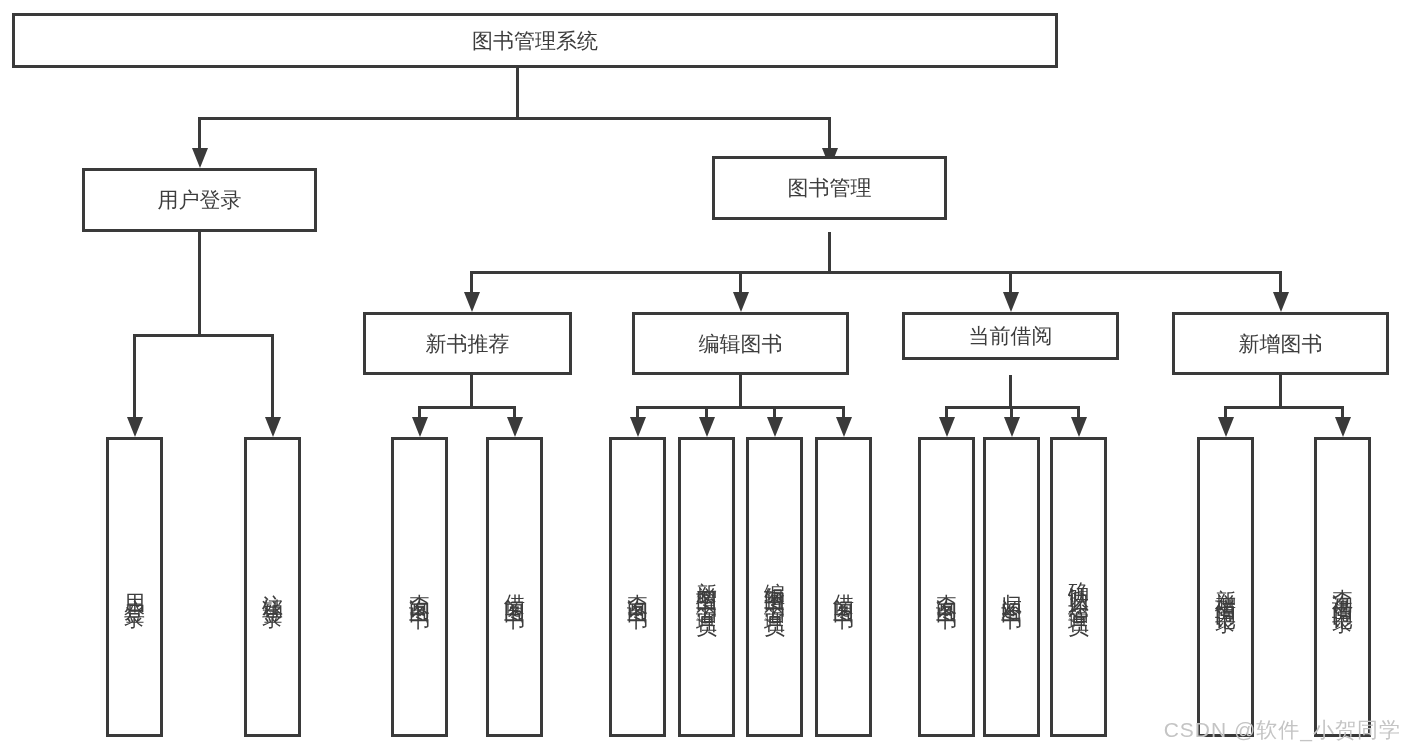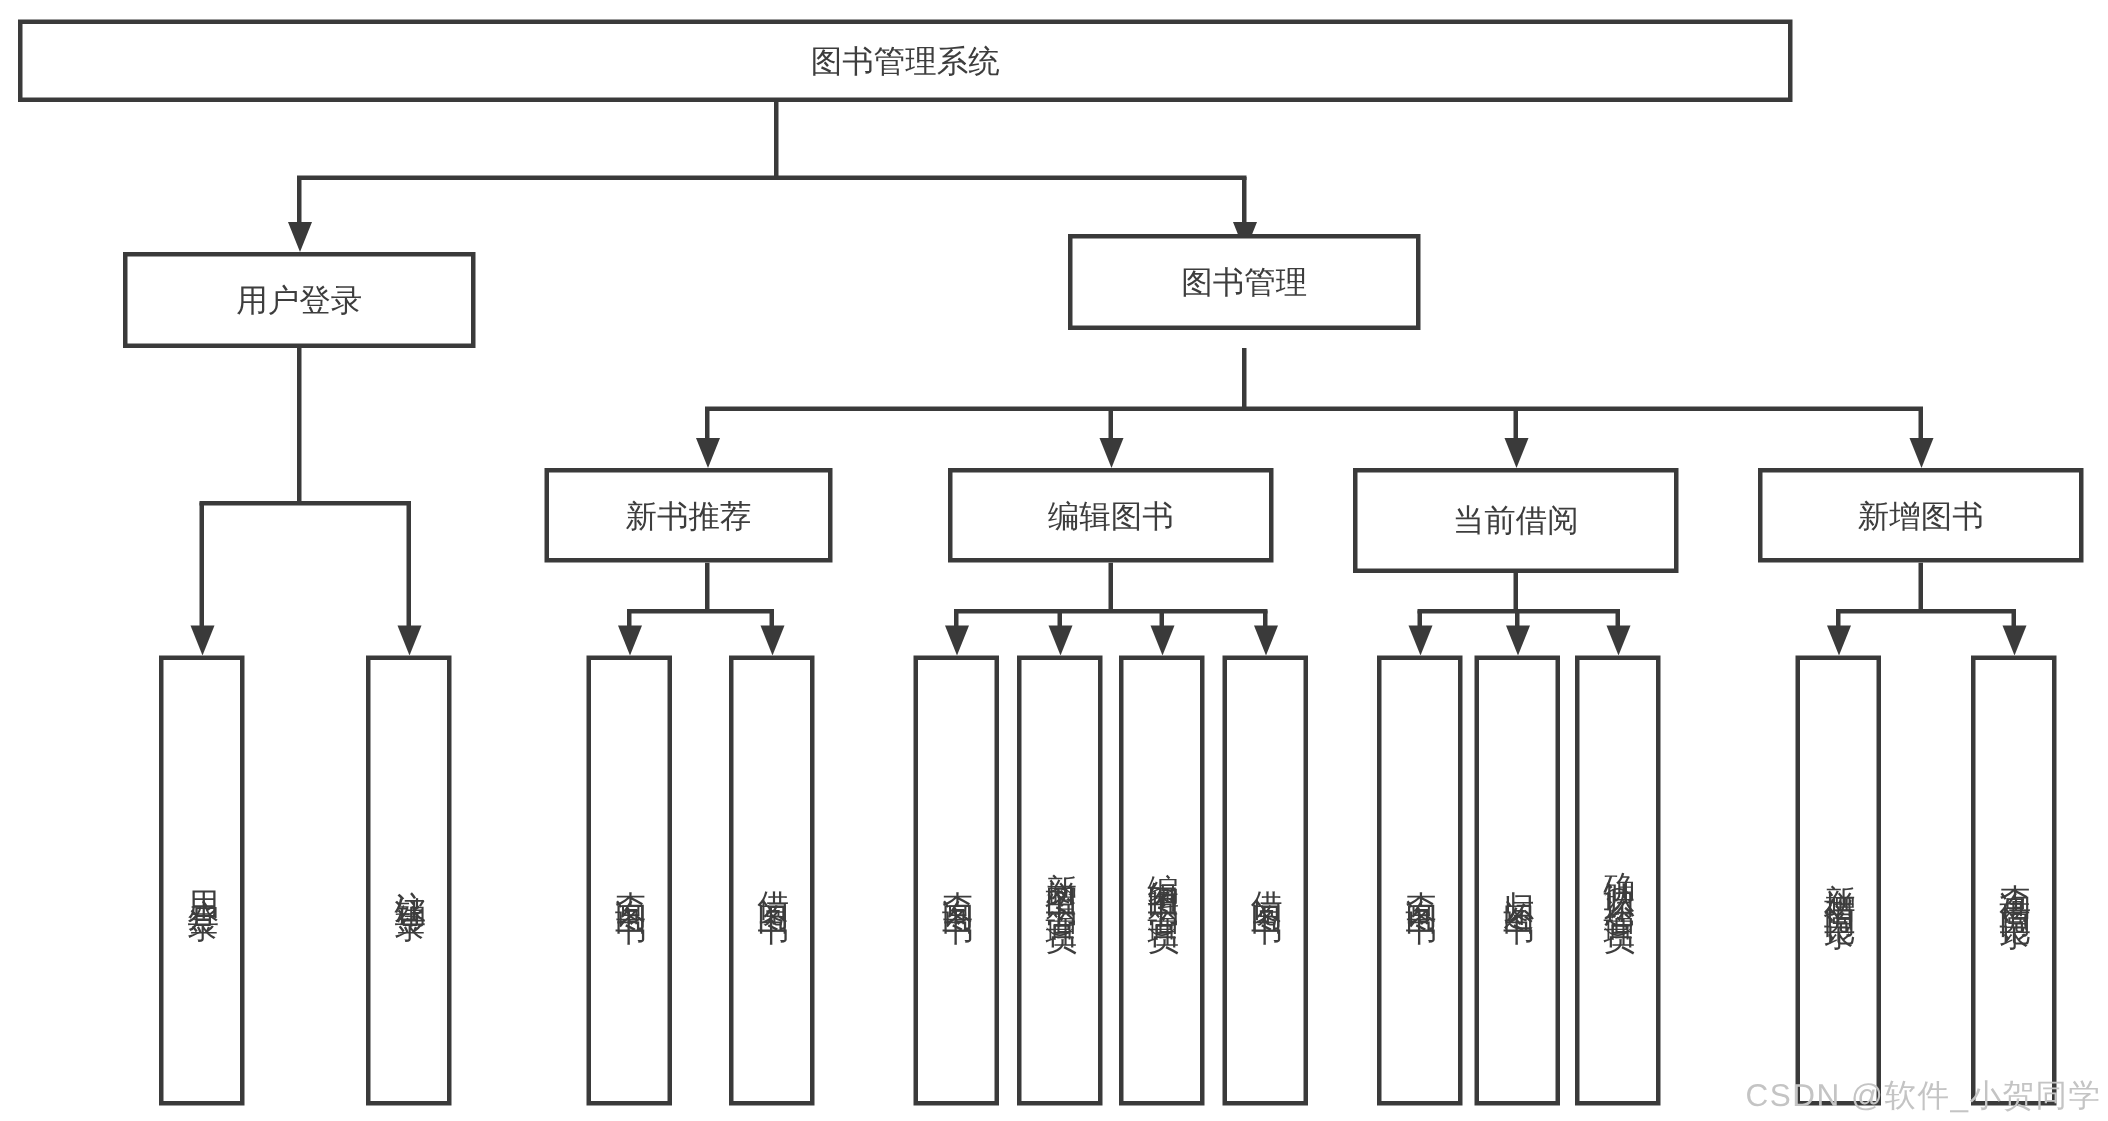--- a/index.html
+++ b/index.html
@@ -102,38 +102,38 @@
     <div class="vline" style="left: 1077px; top: 407px; width: 3px; height: 16px;"></div>
     <div class="arrowhead" style="left: 1070.5px; top: 417px;"></div>
     <div class="vline" style="left: 1279px; top: 375px; width: 3px; height: 32px;"></div>
     <div class="hline" style="left: 1224px; top: 405.5px; width: 120px; height: 3px;"></div>
     <div class="vline" style="left: 1224px; top: 407px; width: 3px; height: 16px;"></div>
     <div class="arrowhead" style="left: 1217.5px; top: 417px;"></div>
     <div class="vline" style="left: 1341px; top: 407px; width: 3px; height: 16px;"></div>
     <div class="arrowhead" style="left: 1334.5px; top: 417px;"></div>
   </div>
 
-<div class="box h" style="left:12px;top:13px;width:1183px;height:55px">
+<div class="box h" style="left:12px;top:13px;width:1046px;height:55px">
   <span>图书管理系统</span>
 </div>
 
 <div class="box h" style="left:82px;top:168px;width:235px;height:64px">
   <span>用户登录</span>
 </div>
 <div class="box h" style="left:712px;top:156px;width:235px;height:64px">
   <span>图书管理</span>
 </div>
 
-<div class="box h" style="left:363px;top:312px;width:192px;height:63px">
+<div class="box h" style="left:363px;top:312px;width:209px;height:63px">
   <span>新书推荐</span>
 </div>
 <div class="box h" style="left:632px;top:312px;width:217px;height:63px">
   <span>编辑图书</span>
 </div>
-<div class="box h" style="left:902px;top:312px;width:217px;height:70px">
+<div class="box h" style="left:902px;top:312px;width:217px;height:48px">
   <span>当前借阅</span>
 </div>
 <div class="box h" style="left:1172px;top:312px;width:217px;height:63px">
   <span>新增图书</span>
 </div>
 
 <div class="box v" style="left:106px;top:437px;width:57px;height:300px">
   <span>用户登录</span>
 </div>
 <div class="box v" style="left:244px;top:437px;width:57px;height:300px">

